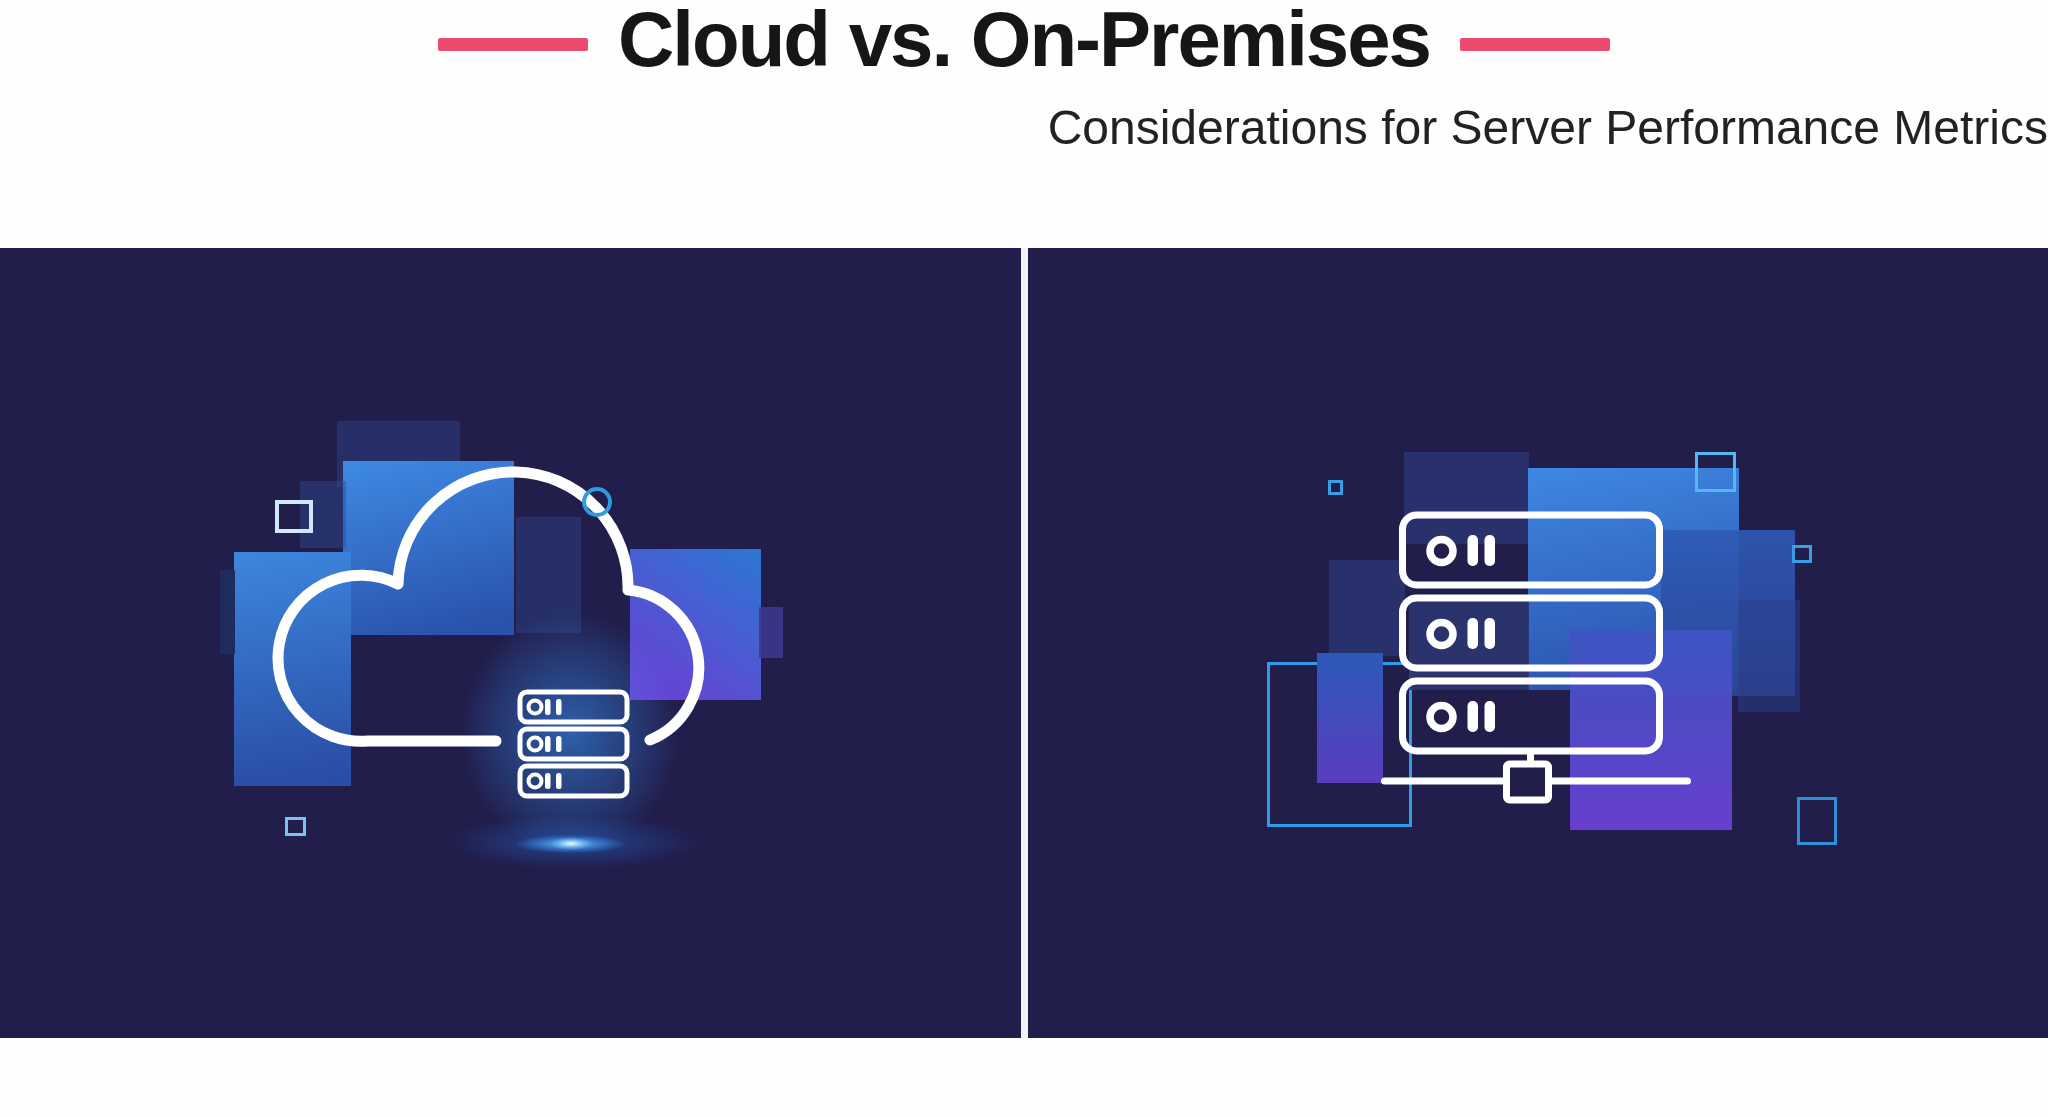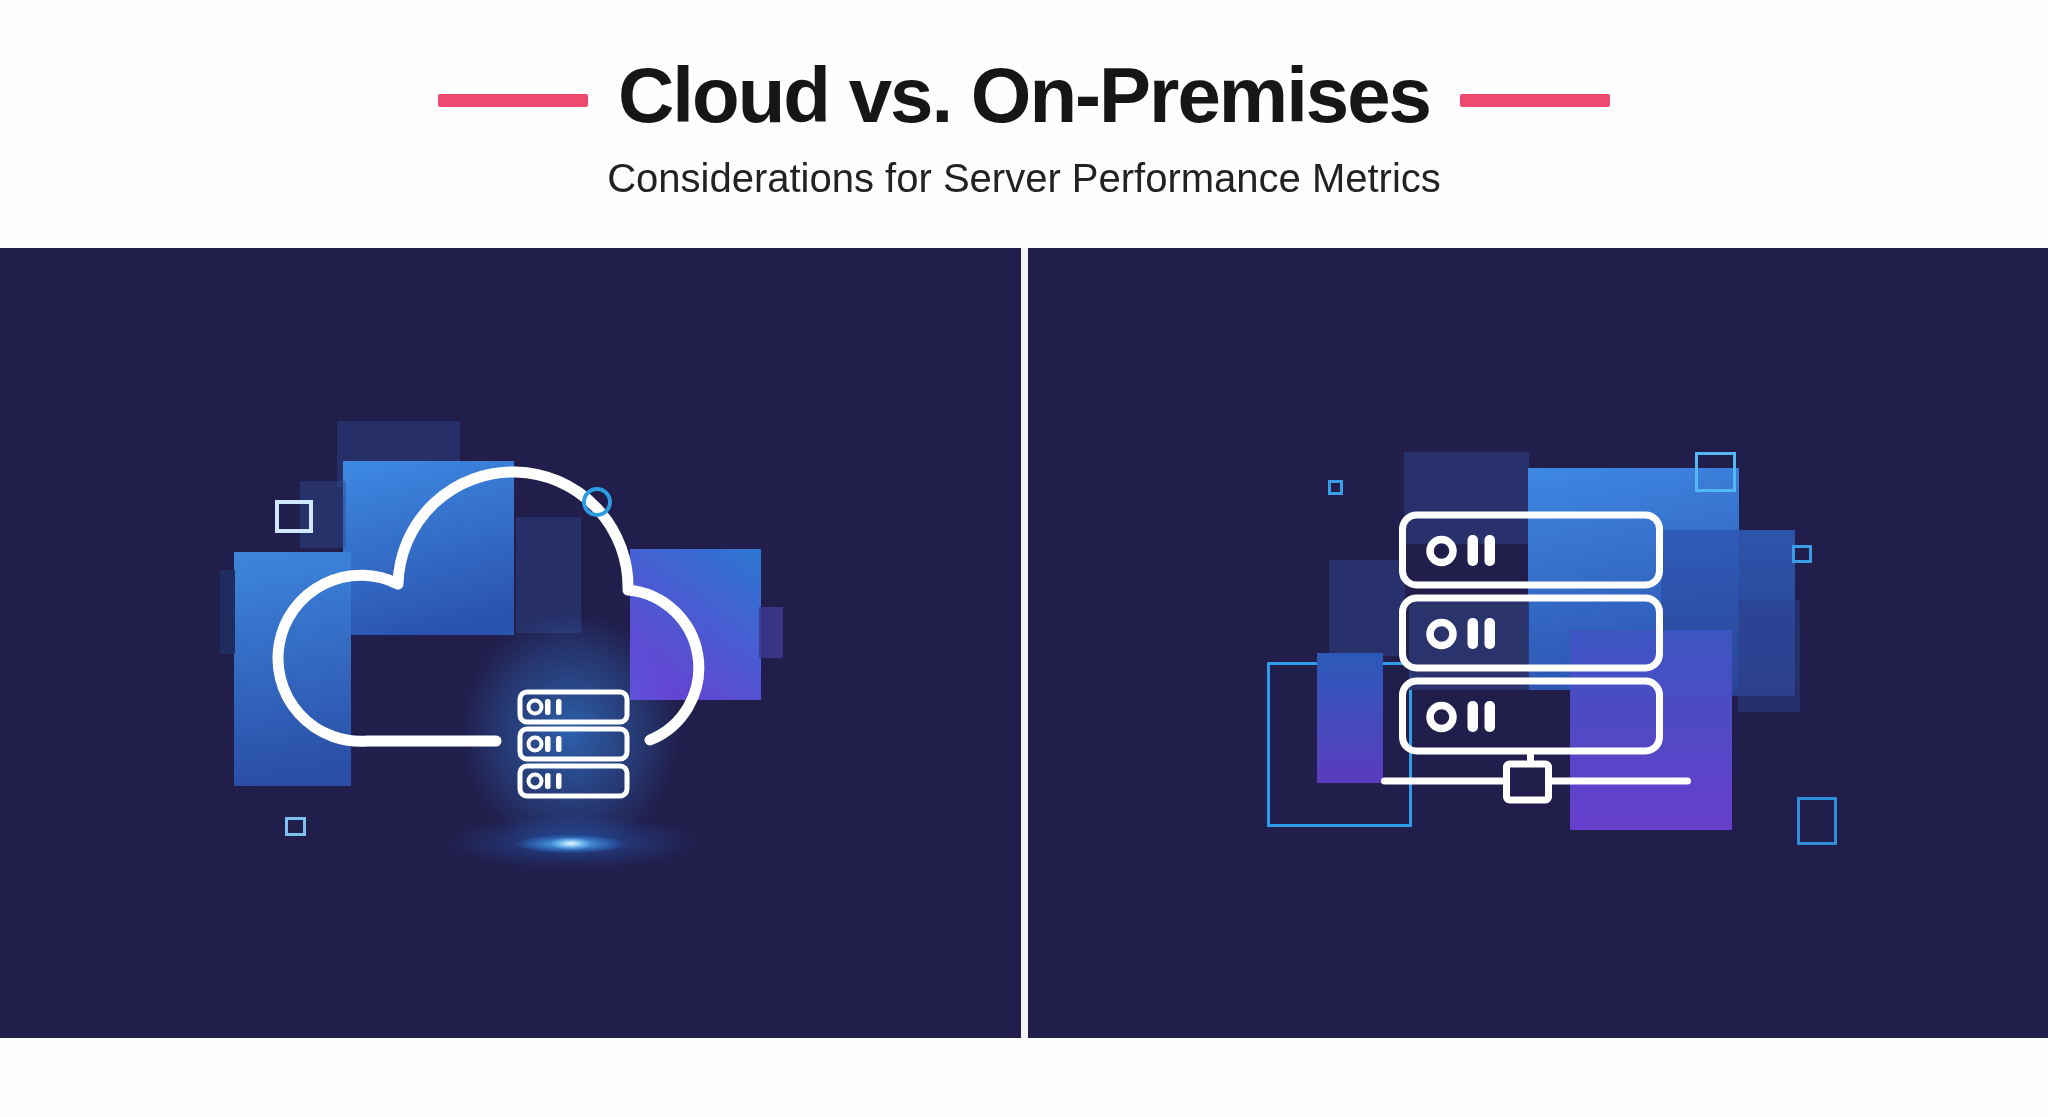--- a/index.html
+++ b/index.html
@@ -6,29 +6,28 @@
   html,body { background:#ffffff; }
   .page {
     position:relative; width:2048px; height:1117px; overflow:hidden;
     background:var(--page-bg,#fefefe);
     font-family:"Liberation Sans", sans-serif;
   }
   
   .header { position:relative; width:100%; height:248px; background:var(--page-bg,#fefefe); }
   .title-row {
     display:flex; align-items:center; justify-content:center; gap:30px;
-    padding-top:56px;
   }
   .dash { width:150px; height:13px; background:var(--accent,#ee4a70); border-radius:2px; margin-top:10px; flex:0 0 auto; }
   .title {
     font-size:78px; font-weight:700; letter-spacing:-2px; line-height:1;
     color:var(--title-text,#161616); white-space:nowrap;
   }
   .subtitle {
-    margin-top:22px; text-align:center; font-size:40px; font-weight:400;
+    margin-top:22px; text-align:right; font-size:48px; font-weight:400;
     color:var(--subtitle-text,#222222); letter-spacing:0;
   }
   
   .panels { display:flex; width:100%; height:790px; }
   .panel { position:relative; height:100%; background:var(--panel-bg,#211e4c); overflow:hidden; }
   .panel.left  { width:1021px; }
   .divider { width:7px; height:100%; background:#f4f4f6; flex:0 0 auto; }
   .panel.right { width:1020px; }
   .abs { position:absolute; }
   

